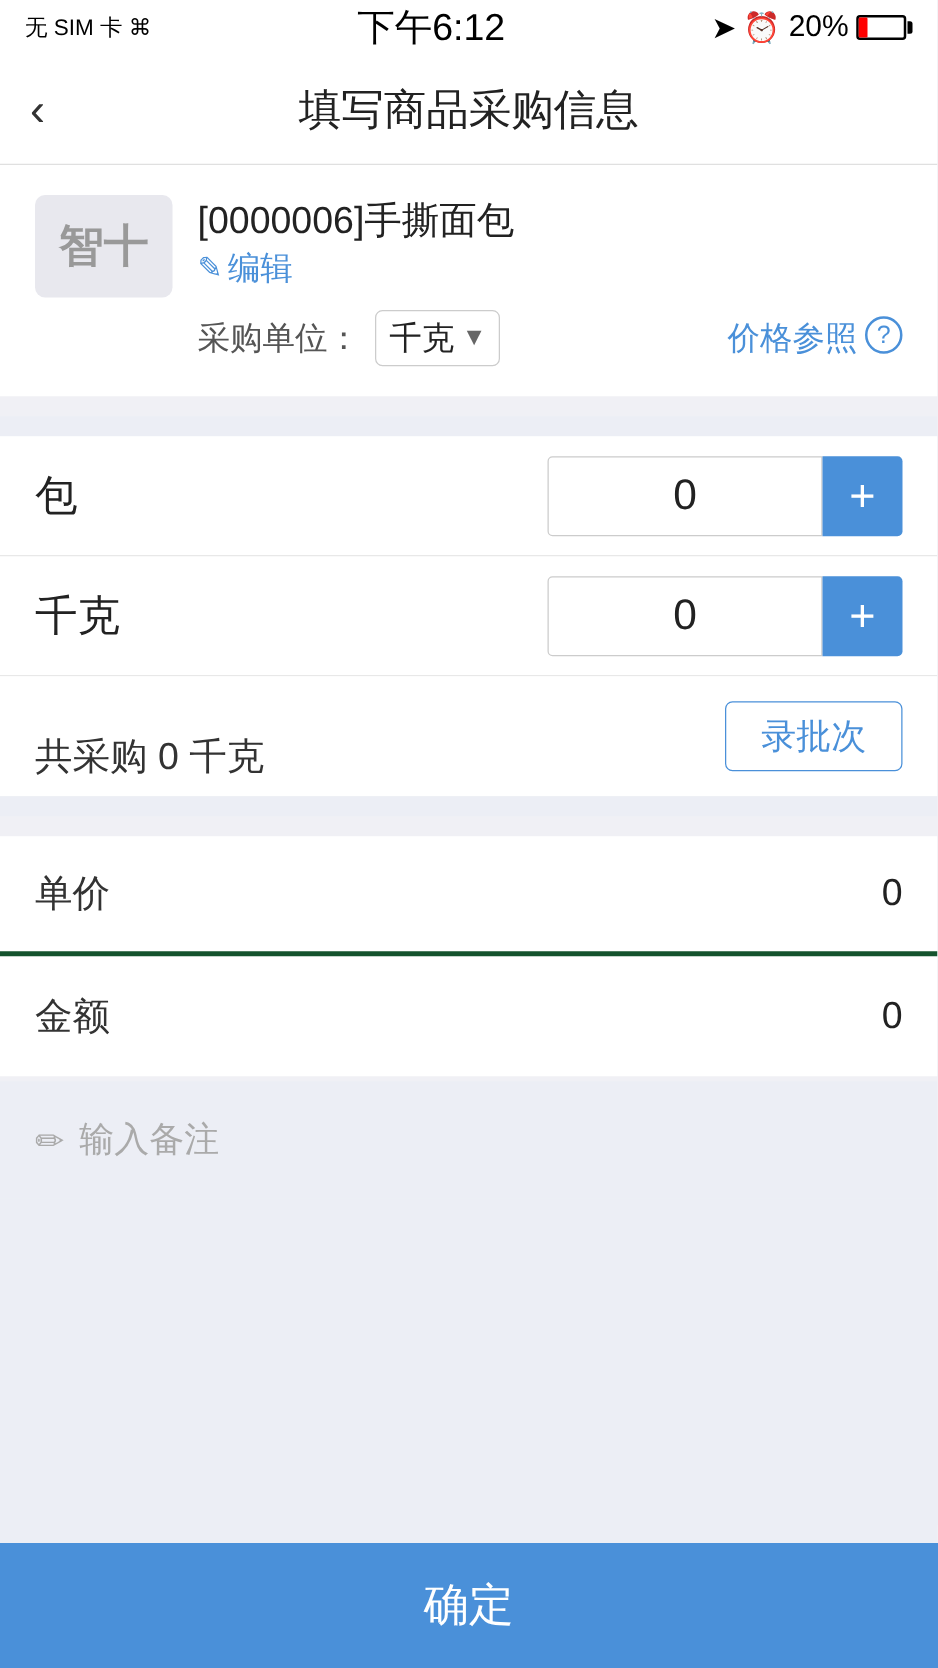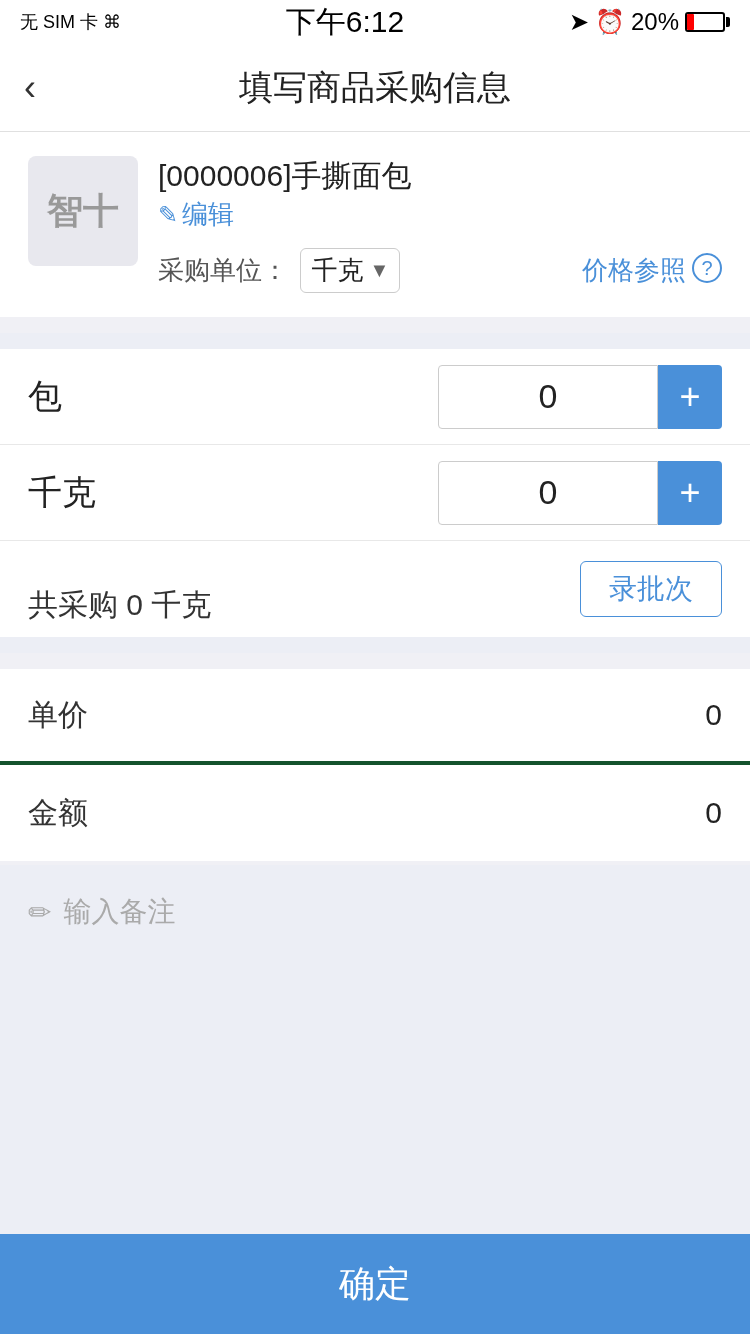--- a/index.html
+++ b/index.html
@@ -79,21 +79,21 @@
     .product-card {
       background: #fff;
       padding: 24px 28px;
       display: flex;
       align-items: flex-start;
       gap: 20px;
       margin-bottom: 16px;
     }
     .product-image {
       width: 110px;
-      height: 110px;
+      height: 82px;
       background: #e8e8ee;
       border-radius: 8px;
       display: flex;
       align-items: center;
       justify-content: center;
       flex-shrink: 0;
     }
     .product-image-logo {
       font-size: 36px;
       color: #999;

